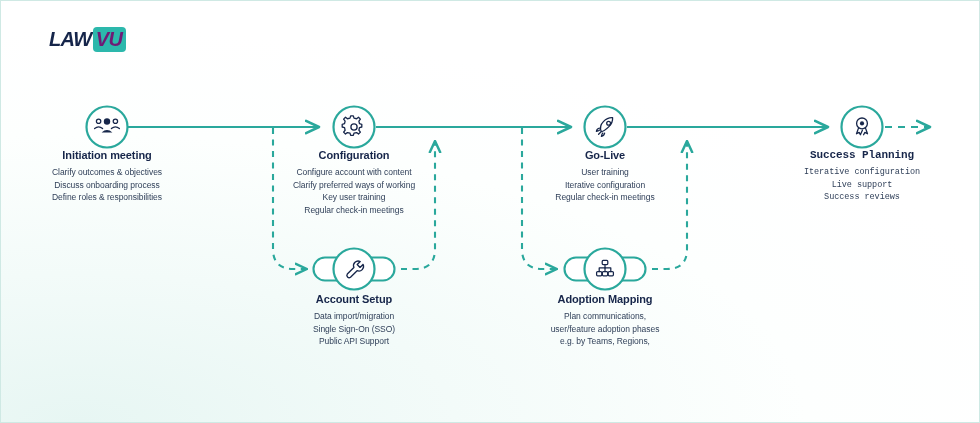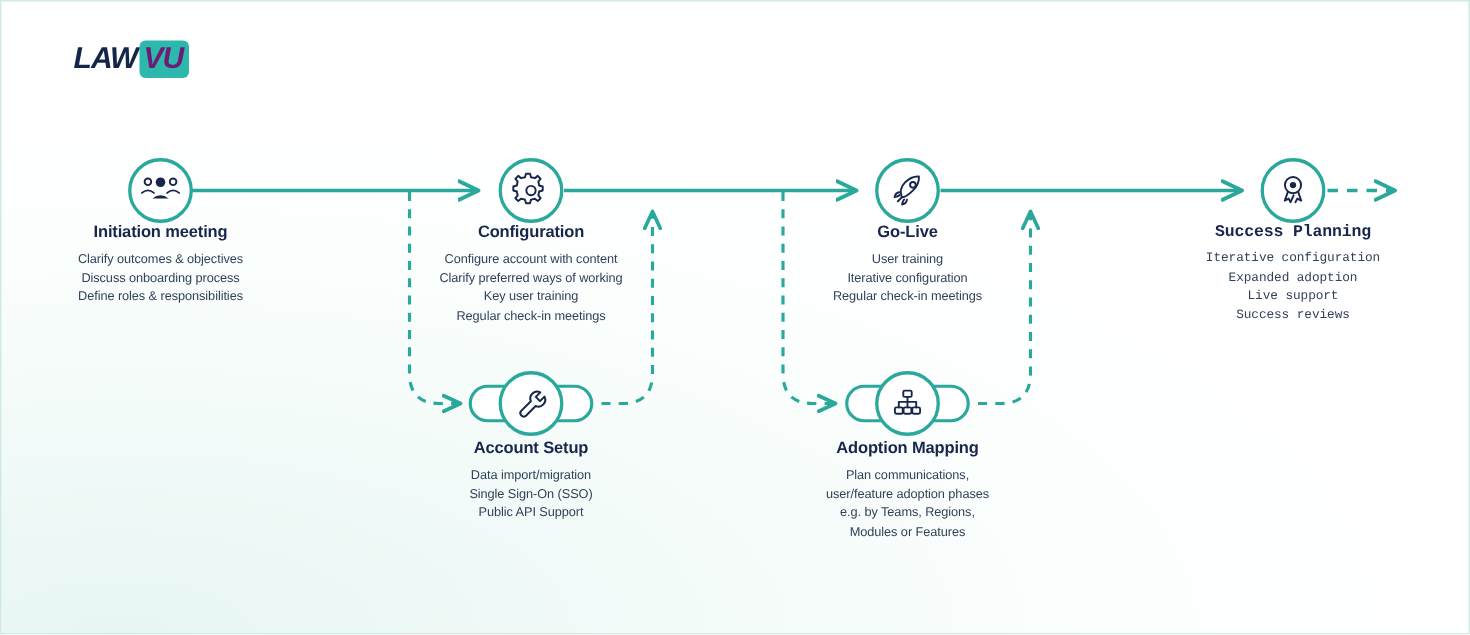--- a/index.html
+++ b/index.html
@@ -195,38 +195,36 @@
       <div>User training</div>
       <div>Iterative configuration</div>
       <div>Regular check-in meetings</div>
     </div>
   </div>
 
   <div class="node-label" style="left:746px; top:148px;font-family:Liberation Mono, monospace;">
     <div class="node-title">Success Planning</div>
     <div class="node-lines">
       <div>Iterative configuration</div>
-      <div>Expanded adoption</div>
       <div>Live support</div>
       <div>Success reviews</div>
     </div>
   </div>
 
   <div class="node-label" style="left:238px; top:292px;">
     <div class="node-title">Account Setup</div>
     <div class="node-lines">
       <div>Data import/migration</div>
       <div>Single Sign-On (SSO)</div>
       <div>Public API Support</div>
     </div>
   </div>
 
   <div class="node-label" style="left:489px; top:292px;">
     <div class="node-title">Adoption Mapping</div>
     <div class="node-lines">
       <div>Plan communications,</div>
       <div>user/feature adoption phases</div>
       <div>e.g. by Teams, Regions,</div>
-      <div>Modules or Features</div>
     </div>
   </div>
 
 </div>
 
 </body></html>

